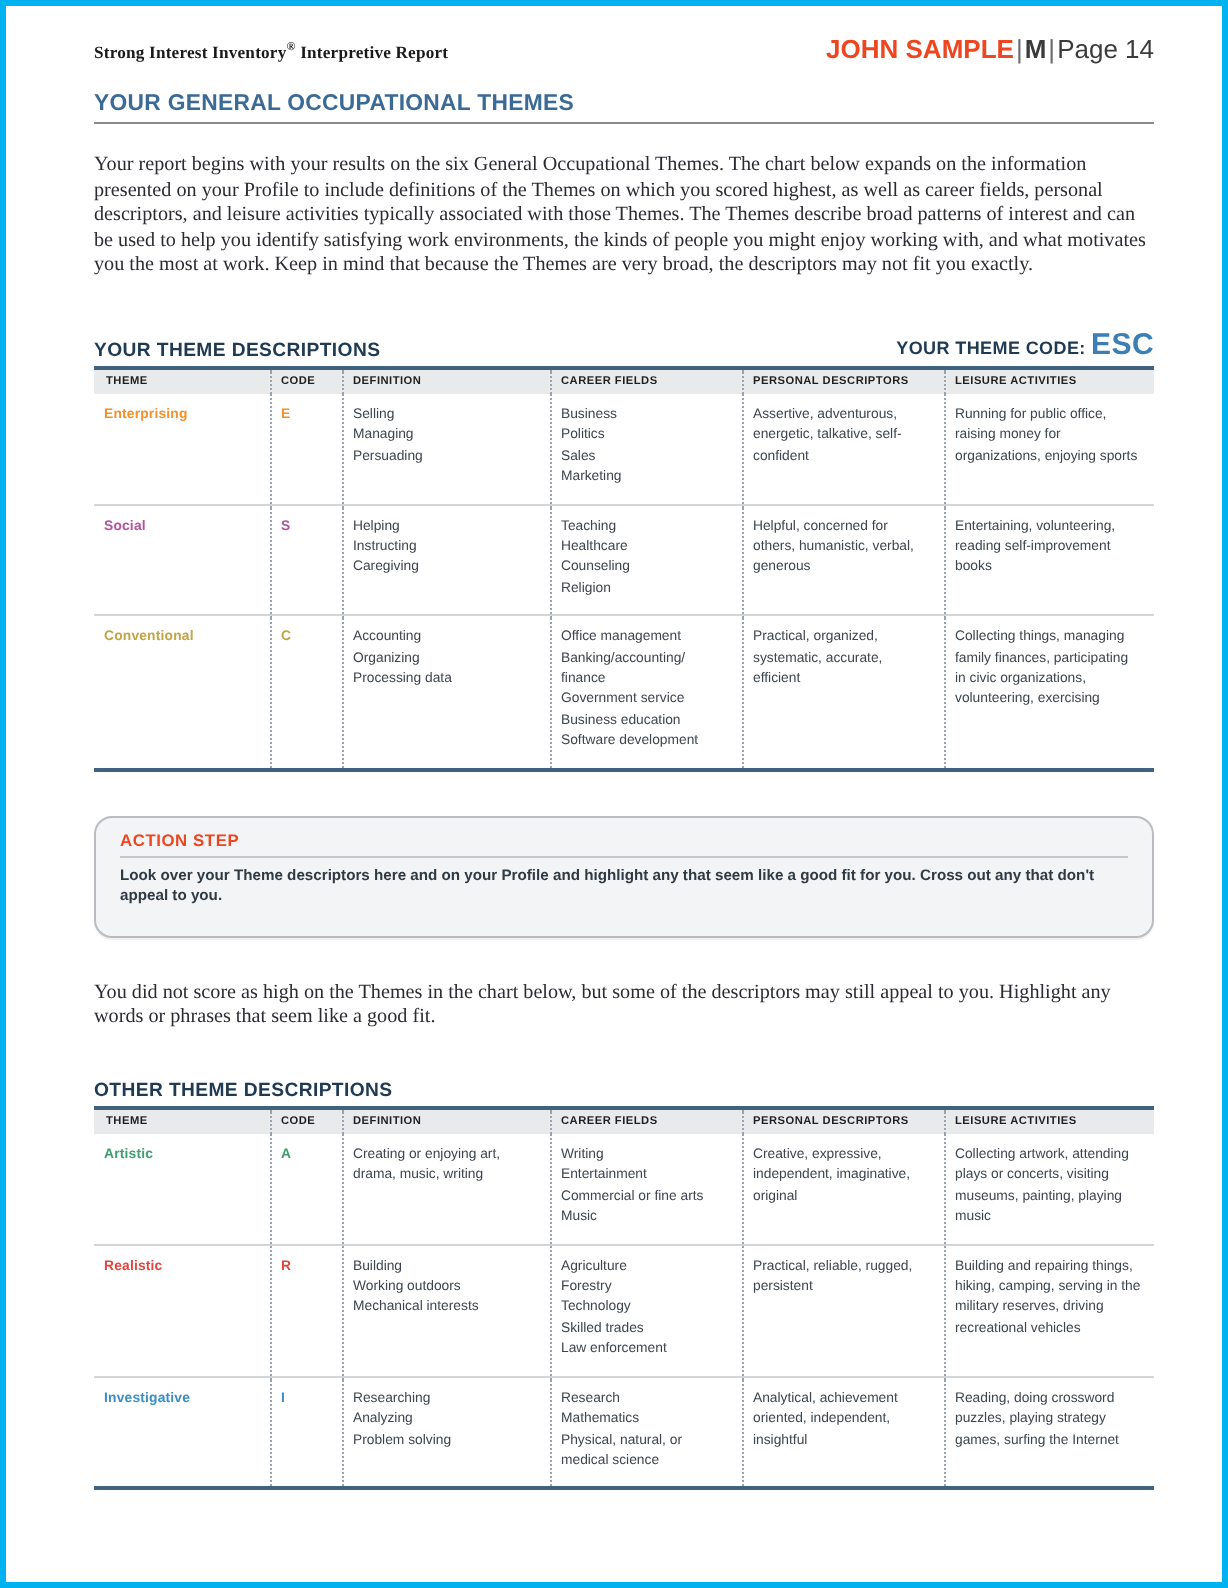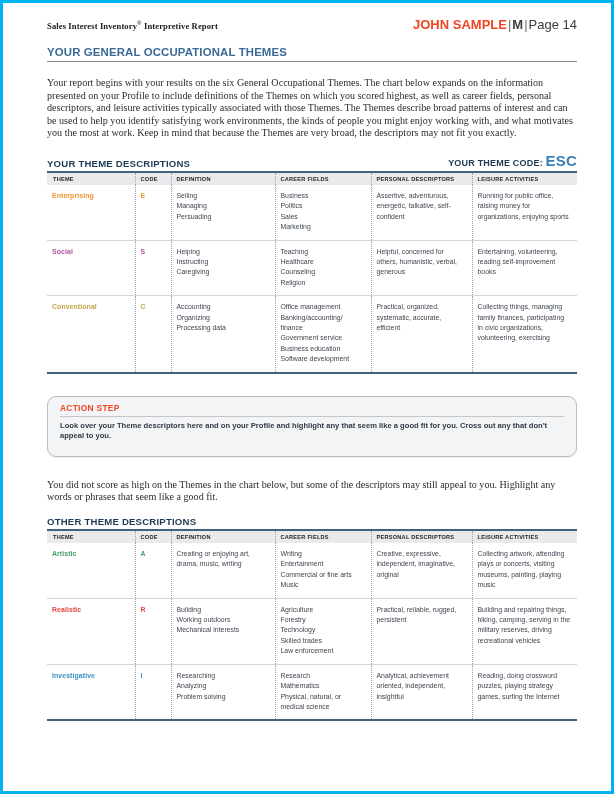--- a/index.html
+++ b/index.html
@@ -48,21 +48,21 @@
   }
 
   
   .para{
     font-family:"Liberation Serif", serif;
     font-size:10.1px;line-height:12.6px;color:#2b2b33;
     margin-top:15px;text-align:left;
   }
 
   
-  .tbl-block{margin-top:12px;}
+  .tbl-block{margin-top:24px;}
   .tbl-head-row{
     display:flex;align-items:flex-end;justify-content:space-between;
   }
   .tbl-title{
     font-size:9.6px;font-weight:bold;color:#1f3a53;letter-spacing:.2px;
   }
   .theme-code{
     font-size:9px;font-weight:bold;color:#1f3a53;letter-spacing:.2px;
   }
   .theme-code .code-val{color:#3b7fb5;font-size:15px;}
@@ -134,21 +134,21 @@
   }
 </style>
 </head>
 <body>
 
 <div class="page">
   <div class="inner">
 
     <div class="hdr">
       <div class="hdr-left">
-        <span>Sales Interest Inventory</span><sup>®</sup><span> Interpretive Report</span>
+        <span>Strong Interest Inventory</span><sup>®</sup><span> Interpretive Report</span>
       </div>
       <div class="hdr-right">
         <span class="name">JOHN SAMPLE</span><span class="sep">|</span><span>M</span><span class="sep">|</span><span class="pg">Page 14</span>
       </div>
     </div>
 
     <div class="sec-title">YOUR GENERAL OCCUPATIONAL THEMES</div>
     <div class="sec-rule"></div>
 
     <div class="para">Your report begins with your results on the six General Occupational Themes. The chart below expands on the information presented on your Profile to include definitions of the Themes on which you scored highest, as well as career fields, personal descriptors, and leisure activities typically associated with those Themes. The Themes describe broad patterns of interest and can be used to help you identify satisfying work environments, the kinds of people you might enjoy working with, and what motivates you the most at work. Keep in mind that because the Themes are very broad, the descriptors may not fit you exactly.</div>

